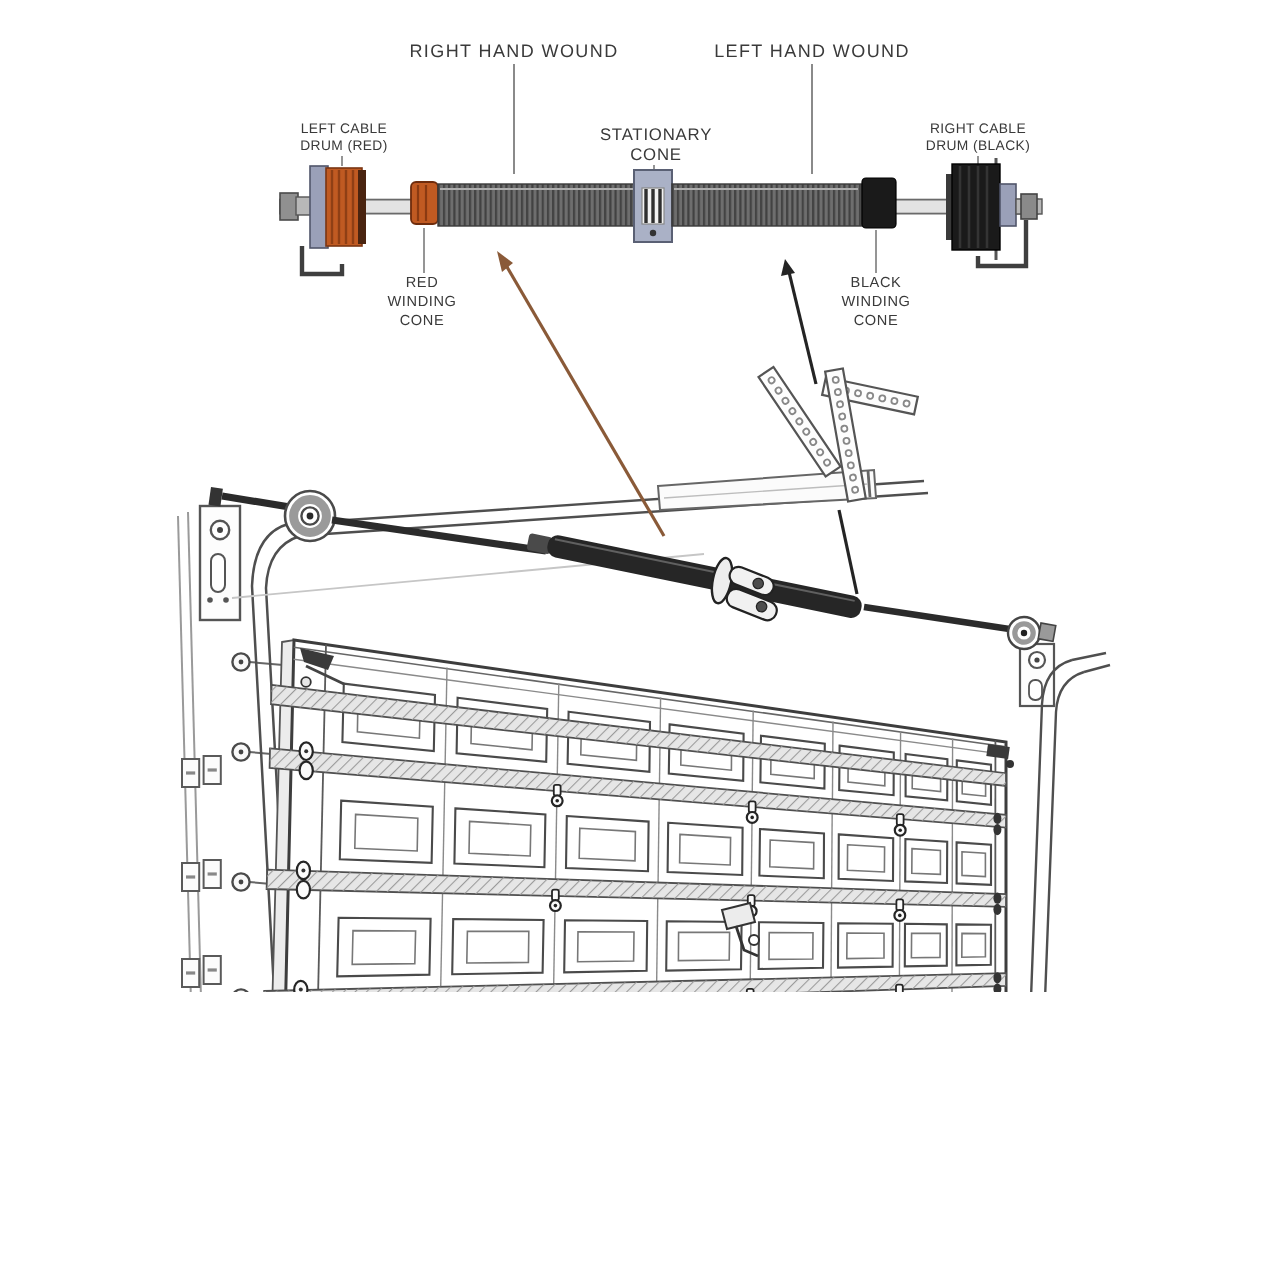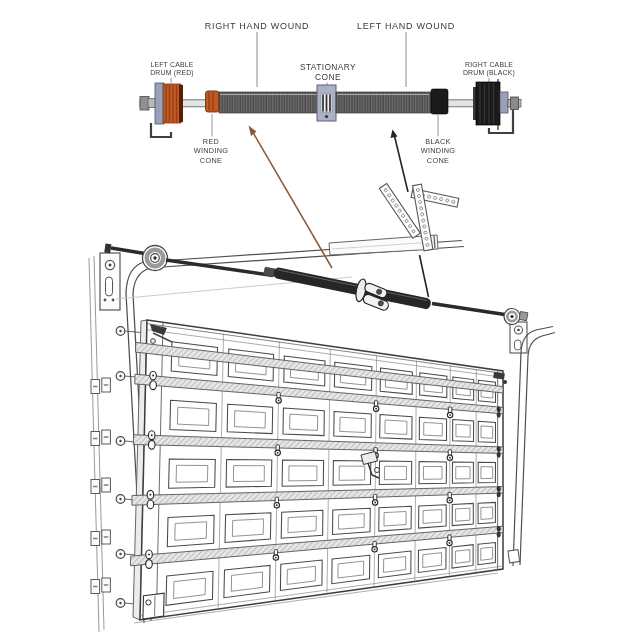--- a/index.html
+++ b/index.html
@@ -1,16 +1,16 @@
 <!DOCTYPE html>
 <html style="--accent-orange: #c05a22; --accent-orange-dark: #8f3f15; --drum-black: #1a1a1a; --cone-blue-gray: #aab1c6; --spring-gray: #6e6e6e; --arrow-brown: #8a5a38; --line-dark: #3f3f3f; --line-light: #777777; --text-color: #3a3a3a;"><head>
 <meta charset="utf-8">
 <style>
   html,body{margin:0;padding:0;background:#ffffff;}
-  .stage{width:640px;height:640px;position:relative;background:#ffffff;overflow:hidden;text-decoration:underline;}
+  .stage{width:640px;height:496px;position:relative;background:#ffffff;overflow:hidden;text-decoration:underline;}
   svg text{font-family:"Liberation Sans", sans-serif; fill:var(--text-color,#3a3a3a);}
   .t-lg{font-size:9px;letter-spacing:.7px;}
   .t-md{font-size:8.4px;letter-spacing:.4px;}
   .t-sm{font-size:7.3px;letter-spacing:.3px;}
   .t-xs{font-size:6.9px;letter-spacing:.2px;}
   .fill-orange{fill:var(--accent-orange);}
   .fill-black{fill:var(--drum-black);}
   .fill-cone{fill:var(--cone-blue-gray);}
   .fill-spring{fill:var(--spring-gray);}
   .stroke-brown{stroke:var(--arrow-brown);}

